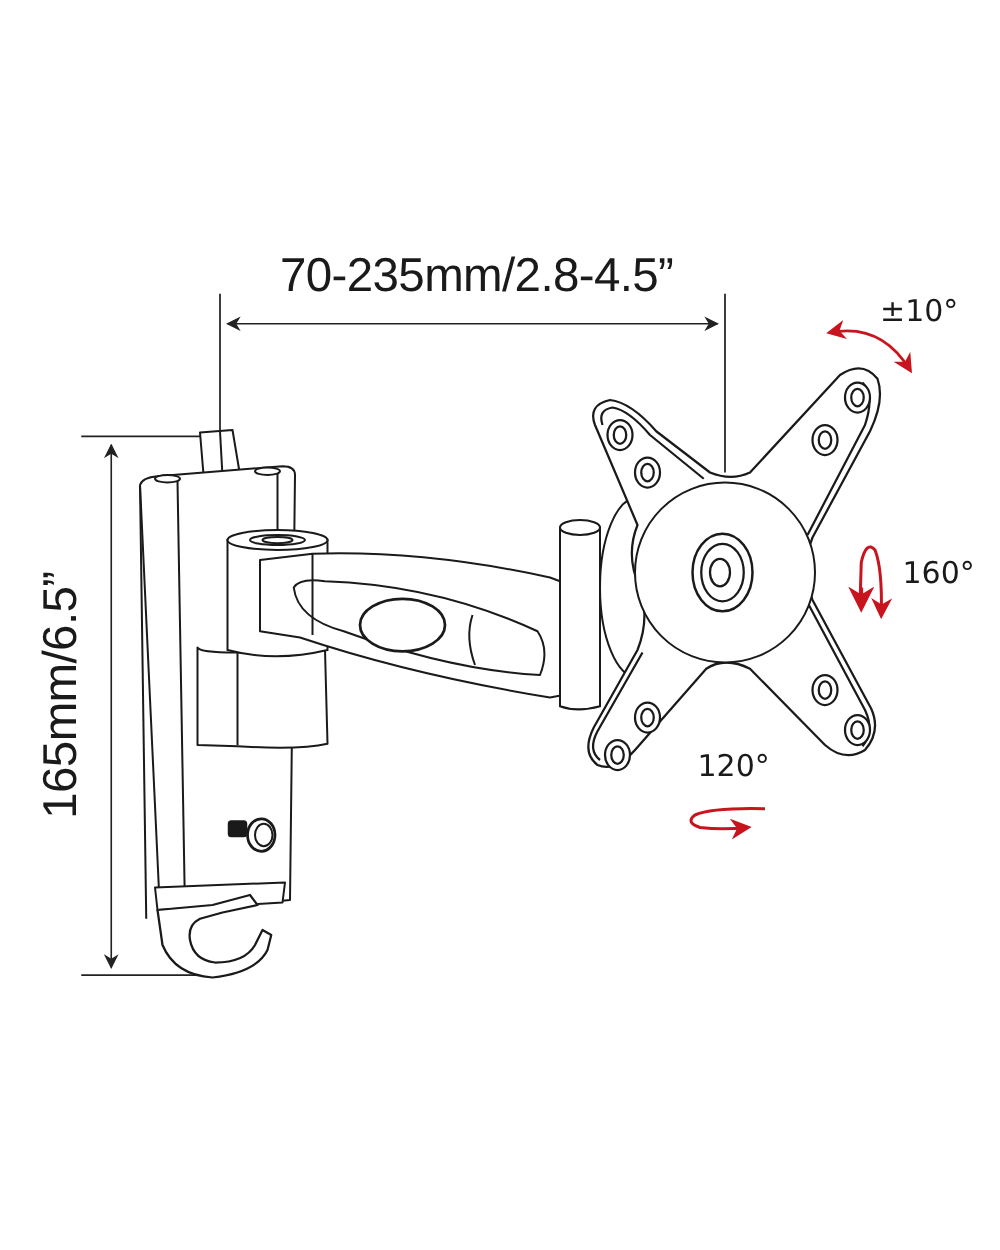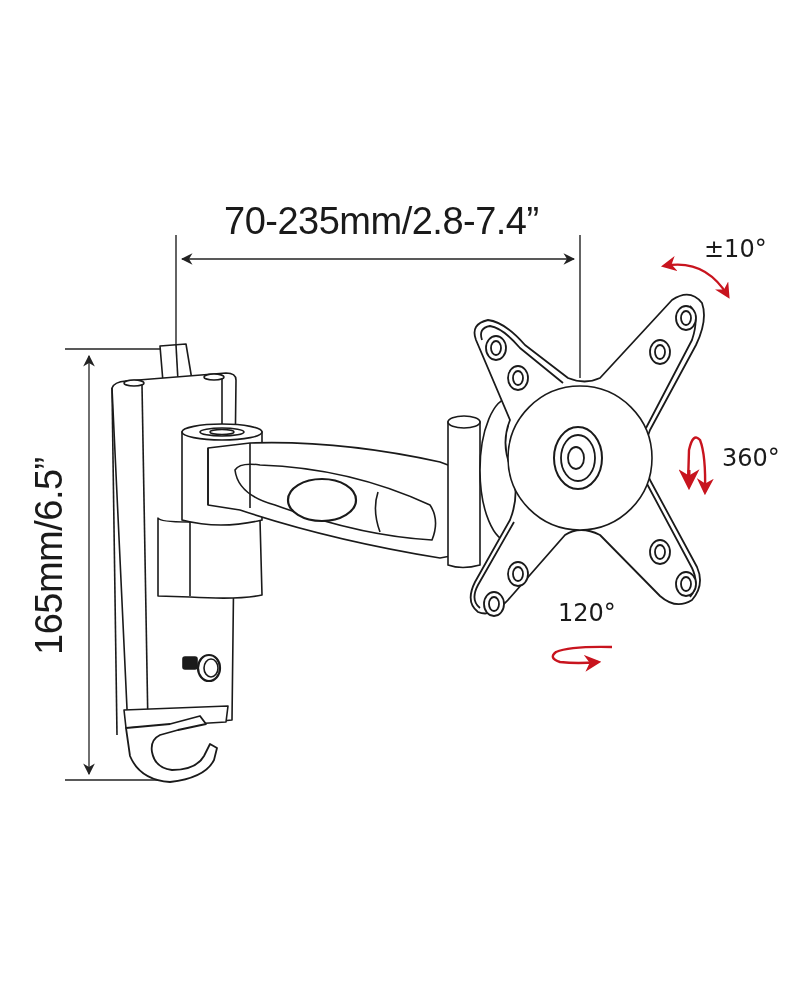--- a/index.html
+++ b/index.html
@@ -142,17 +142,17 @@
   </g>
   <g fill="none" stroke="#c8141e" stroke-width="2.4">
     <path d="M688,484 L689,450 Q693,432 700,440 Q706,455 705,492" marker-end="url(#arrowRed)"></path>
     <path d="M689,470 L689,486" stroke-width="3" marker-end="url(#arrowRed)"></path>
   </g>
   <g fill="none" stroke="#c8141e" stroke-width="2.4">
     <path d="M612,647 Q570,646 556,652 Q548,658 560,662 Q578,664 598,662" marker-end="url(#arrowRed)"></path>
   </g>
 </svg>
 
-<div class="label dim-label" style="left:224px; top:202px;">70-235mm/2.8-7.4”</div>
+<div class="label dim-label" style="left:224px; top:202px;">70-235mm/2.8-4.5”</div>
 <div class="label dim-label vertical" style="left:30px; top:655px;">165mm/6.5”</div>
 <div class="label angle-label" style="left:704px; top:237px;">±10°</div>
-<div class="label angle-label" style="left:722px; top:446px;">360°</div>
+<div class="label angle-label" style="left:722px; top:446px;">160°</div>
 <div class="label angle-label" style="left:558px; top:601px;text-align:center;">120°</div>
 
 </body></html>

